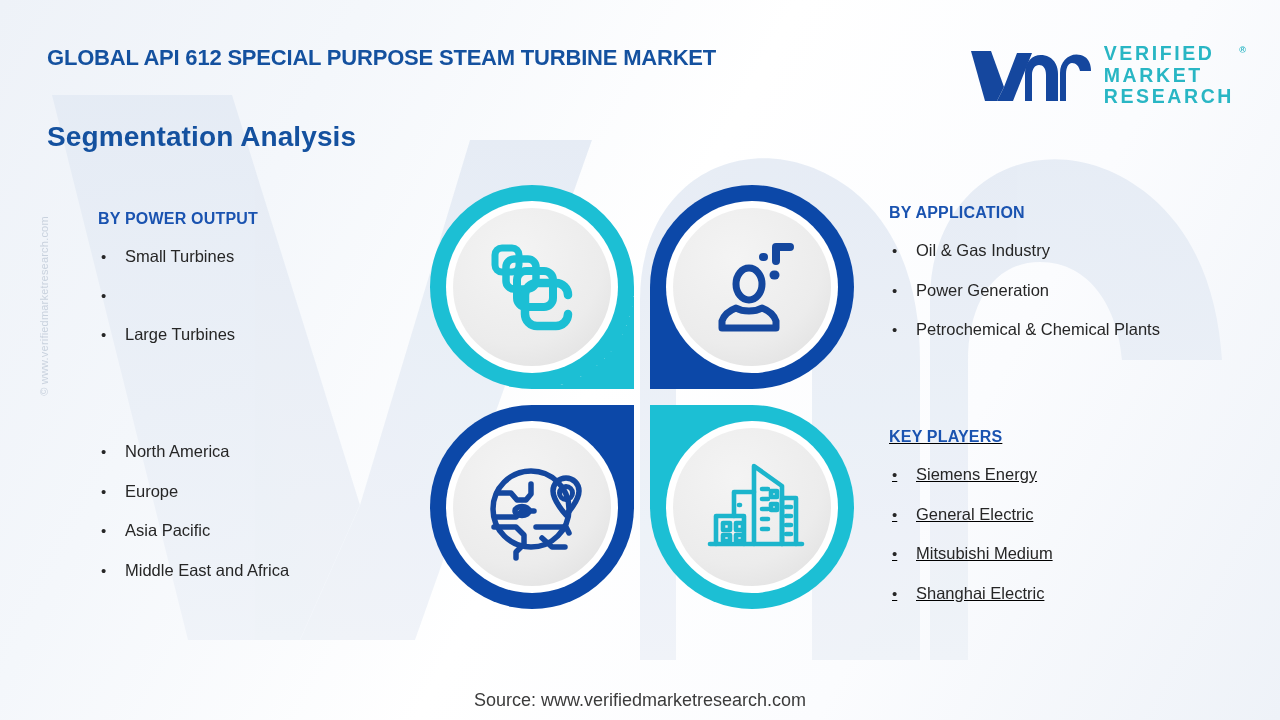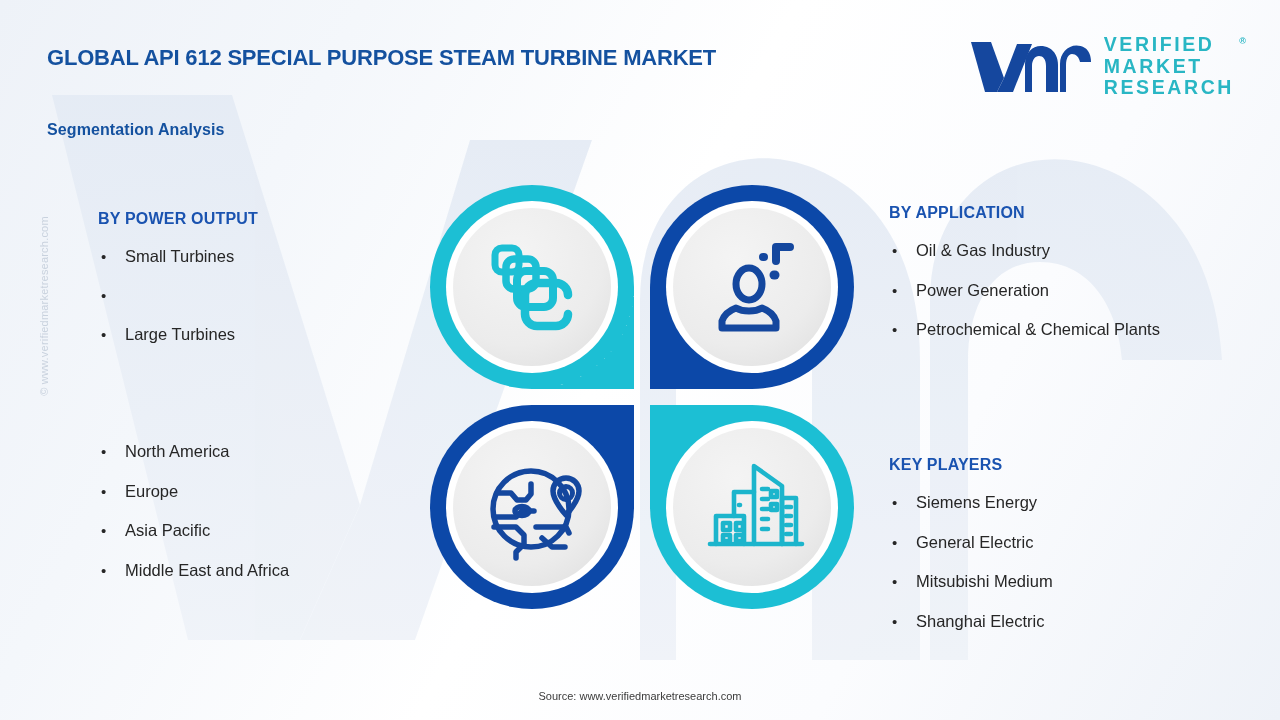--- a/index.html
+++ b/index.html
@@ -57,31 +57,31 @@
     font-weight: bold;
     line-height: 39px;
     letter-spacing: -0.2px;
     color: #14519f;
     text-transform: uppercase;
   }
   .subtitle {
     position: absolute;
     left: 47px;
     top: 121px;
-    font-size: 16px;
+    font-size: 28px;
     font-weight: bold;
     color: #14519f;
     letter-spacing: .1px;
   }
 
   
   .logo {
     position: absolute;
     right: 46px;
-    top: 33px;
+    top: 42px;
     display: flex;
     align-items: center;
     gap: 13px;
   }
   .logo-mark { width: 122px; height: 56px; display: block; }
   .logo-text {
     line-height: 21.5px;
     color: #29b6c4;
     font-size: 19.5px;
     font-weight: bold;
@@ -123,21 +123,21 @@
     color: #262626;
     font-size: 15px;
     text-align: left;
     padding-left: 3px;
     box-sizing: border-box;
   }
 
   #seg-power      { left: 98px;  top: 210px; }
   #seg-geography  { left: 98px;  top: 432px; }
   #seg-application{ left: 889px; top: 204px; }
-  #seg-players    { left: 889px; top: 456px; }
+  #seg-players    { left: 889px; top: 428px; text-decoration: underline; }
 
   
   .medallions {
     position: absolute;
     left: 430px;
     top: 185px;
     width: 430px;
     height: 432px;
   }
   .med {
@@ -151,21 +151,21 @@
   #med-bl { left: 0;    top: 220px; }
   #med-br { left: 220px; top: 220px; }
 
   
   .source {
     position: absolute;
     left: 0;
     right: 0;
     top: 690px;
     text-align: center;
-    font-size: 11px;
+    font-size: 18px;
     color: #3b3b3b;
   }
 </style>
 </head>
 <body>
 
 <div id="page">
 
   <svg class="bg-wm" viewBox="0 0 1280 720" aria-hidden="true">
     <defs>

